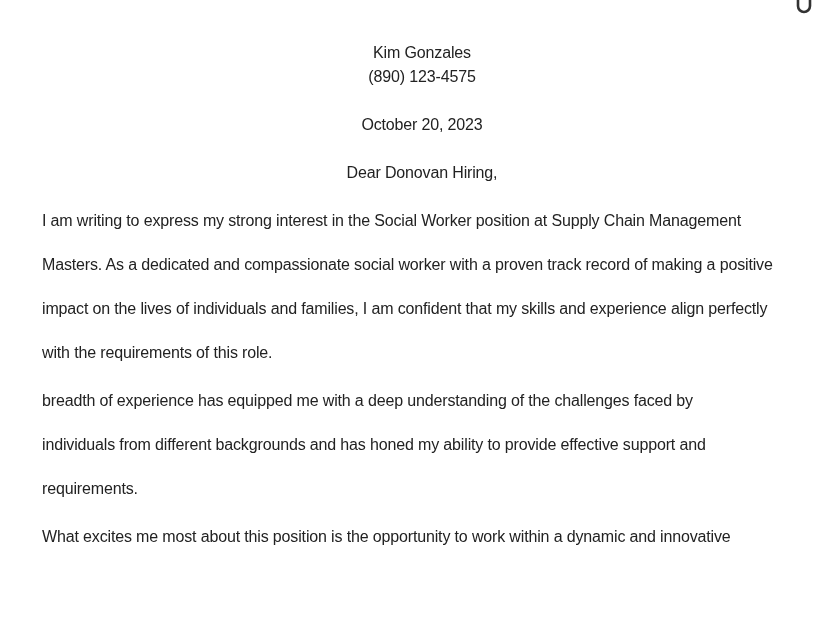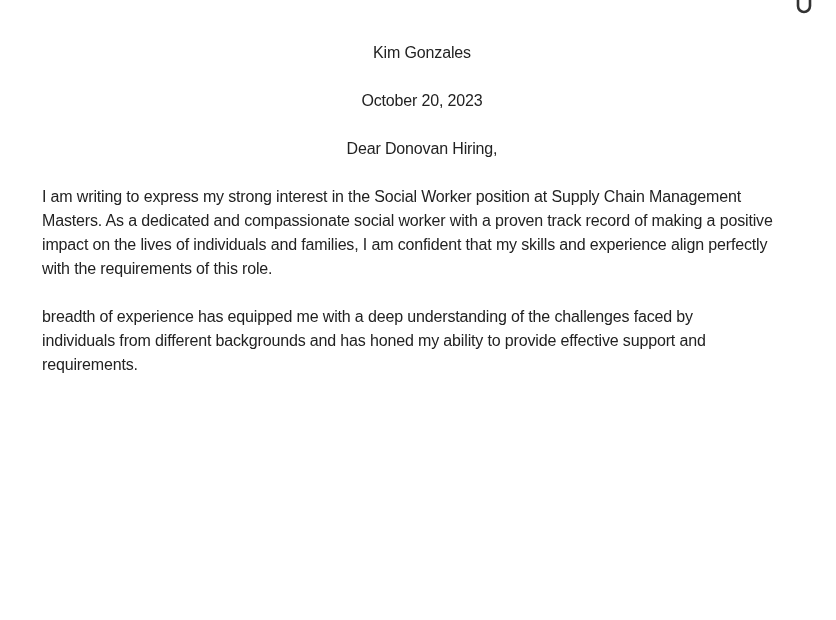--- a/index.html
+++ b/index.html
@@ -39,33 +39,35 @@
     .block {
       margin: 0 0 24px 0;
     }
     .para {
       margin: 0 0 24px 0;
       white-space: normal;
     }
     .para .pl {
       display: block;
       white-space: nowrap;
+      margin-top: 20px;
     }
   </style>
 </head>
 <body>
 
 <svg class="clip-icon" viewBox="0 0 18 24">
   <path d="M3 0 V14 a6 6 0 0 0 12 0 V0" fill="none" stroke="#333333" stroke-width="2.6" stroke-linecap="round"></path>
 </svg>
 
 <div class="letter">
 
   <div class="block">
     <span class="line">Kim Gonzales</span>
+    <span class="line">(890) 123-4575</span>
   </div>
 
   <div class="block">
     <span class="line">October 20, 2023</span>
   </div>
 
 
   <div class="block">
     <span class="line">Dear Donovan Hiring,</span>
   </div>
@@ -76,14 +78,17 @@
     <span class="pl">impact on the lives of individuals and families, I am confident that my skills and experience align perfectly</span>
     <span class="pl">with the requirements of this role.</span>
   </div>
 
   <div class="para">
     <span class="pl">breadth of experience has equipped me with a deep understanding of the challenges faced by</span>
     <span class="pl">individuals from different backgrounds and has honed my ability to provide effective support and</span>
     <span class="pl">requirements.</span>
   </div>
 
+  <div class="para">
+    <span class="pl">What excites me most about this position is the opportunity to work within a dynamic and innovative</span>
+  </div>
 
 </div>
 
 </body></html>

